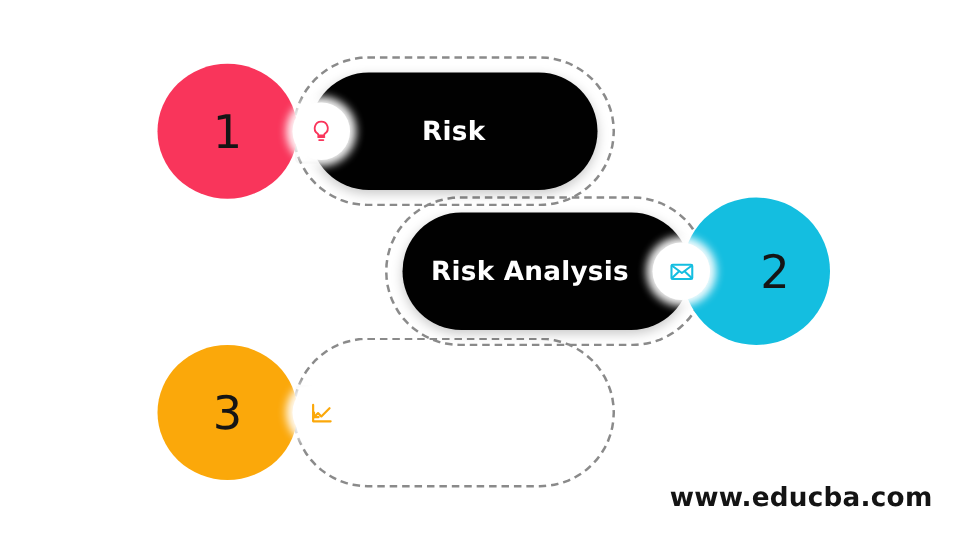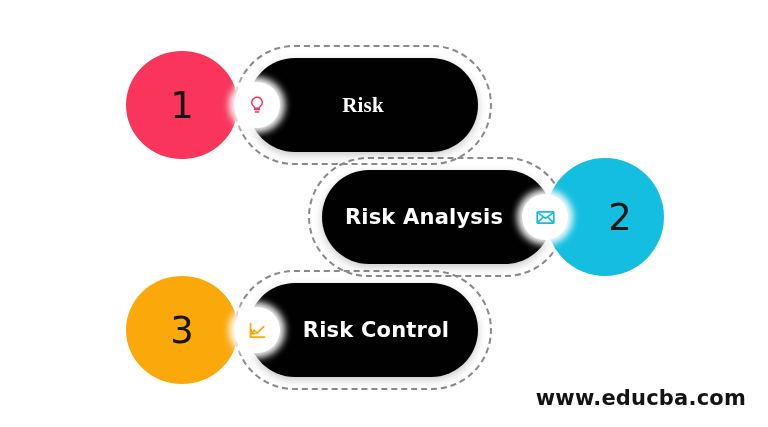--- a/index.html
+++ b/index.html
@@ -121,21 +121,21 @@
 <div id="canvas">
 
   <div class="ghost" style="left:236px; top:95px; width:26px; height:32px;"></div>
   <div class="ghost" style="left:588px; top:196px; width:24px; height:30px;"></div>
   <div class="ghost" style="left:236px; top:308px; width:24px; height:30px;"></div>
 
   <div class="row" style="left:0; top:40px; width:768px;">
 
     <div class="dash-pill" style="left:234px; top:5px; width:258px; height:120px;"></div>
 
-    <div class="black-pill" style="left:248px; top:18px; width:230px; height:94px;font-family:Liberation Serif, serif;">
+    <div class="black-pill" style="left:248px; top:18px; width:230px; height:94px;">
       <span class="pill-label">
         <span>Risk</span>
       </span>
     </div>
 
     <div class="num-circle" style="left:126px; top:11px; width:112px; height:108px; background:#f9355b;">
       <span class="num">1</span>
     </div>
 
     <div class="icon-badge" style="left:234px; top:42px;">
@@ -172,25 +172,20 @@
           <path d="M21.2 17.9 14.7 11.6"></path>
         </svg>
       </span>
     </div>
   </div>
 
   <div class="row" style="left:0; top:265px; width:768px;">
 
     <div class="dash-pill" style="left:234px; top:5px; width:258px; height:120px;"></div>
 
-    <div class="black-pill" style="left:248px; top:18px; width:230px; height:94px;">
-      <span class="pill-label" style="padding-left:26px;">
-        <span>Risk Control</span>
-      </span>
-    </div>
 
     <div class="num-circle" style="left:126px; top:11px; width:112px; height:108px; background:#fba80a;">
       <span class="num">3</span>
     </div>
 
     <div class="icon-badge" style="left:234px; top:42px;">
       <span>
         <svg width="21" height="21" viewBox="0 0 24 24" fill="none" stroke="#fba80a" stroke-width="2" stroke-linecap="round" stroke-linejoin="round">
           <path d="M4 4.5v15h16"></path>
           <path d="M19 7.5 11.5 15 8.5 12 4.8 15.6"></path>

